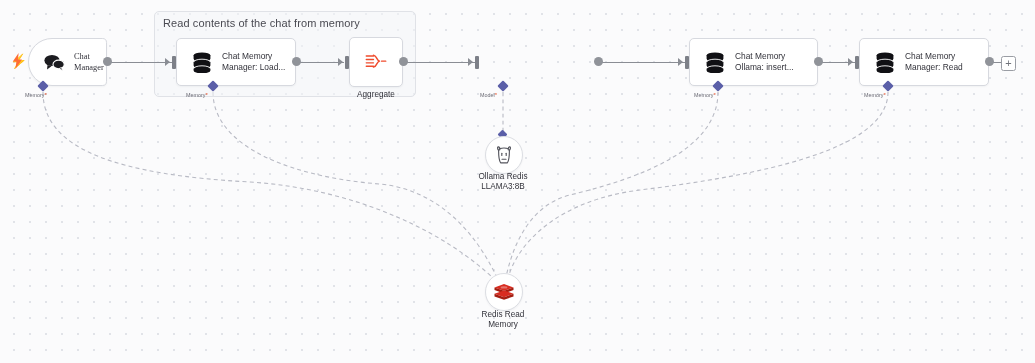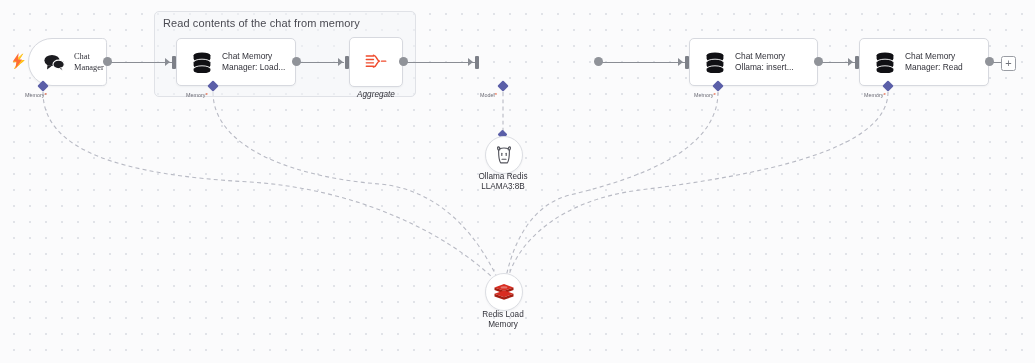--- a/index.html
+++ b/index.html
@@ -281,21 +281,21 @@
           <line x1="1.5" y1="8" x2="10" y2="8"></line>
           <line x1="1.5" y1="12" x2="10" y2="12"></line>
           <line x1="1.5" y1="16" x2="10" y2="16"></line>
           <path d="M10 3 C 15 4, 13 9.5, 17.5 10 C 13 10.5, 15 16, 10 17"></path>
           <line x1="19.5" y1="10" x2="24.5" y2="10"></line>
         </g>
       </svg>
     </div>
   </div>
   <div class="port-out" style="left:399px; top:57px;"></div>
-  <div class="node-caption" style="left:336px; top:90px; width:80px;font-style:italic;">Aggregate</div>
+  <div class="node-caption" style="left:336px; top:90px; width:80px;">Aggregate</div>
 
   <div class="port-in" style="left:475px; top:56px;"></div>
   <div class="port-arrow" style="left:468px; top:58px;"></div>
   <div class="port-out" style="left:594px; top:57px;"></div>
   <div class="port-sub" style="left:499px; top:82px;"></div>
   <div class="port-sub-label" style="left:480px; top:92px;">
     <span>Model</span><span class="req">*</span>
   </div>
 
   <div class="port-in" style="left:685px; top:56px;"></div>
@@ -372,17 +372,17 @@
       <g>
         <path d="M11 2 L20.5 5.4 L11 8.8 L1.5 5.4 Z" fill="#d82c20"></path>
         <path d="M1.5 5.4 v2.6 L11 11.4 L20.5 8 V5.4 L11 8.8 Z" fill="#a41e11"></path>
         <path d="M11 8.4 L20.5 11.8 L11 15.2 L1.5 11.8 Z" fill="#d82c20"></path>
         <path d="M1.5 11.8 v2.6 L11 17.8 L20.5 14.4 v-2.6 L11 15.2 Z" fill="#a41e11"></path>
         <ellipse cx="11" cy="5.4" rx="3.4" ry="1.2" fill="#ffffff" opacity="0.35"></ellipse>
       </g>
     </svg>
   </div>
   <div class="node-caption" style="left:457px; top:310px; width:92px;">
-    <div>Redis Load</div>
+    <div>Redis Read</div>
     <div>Memory</div>
   </div>
 
 </div>
 
 </body></html>

